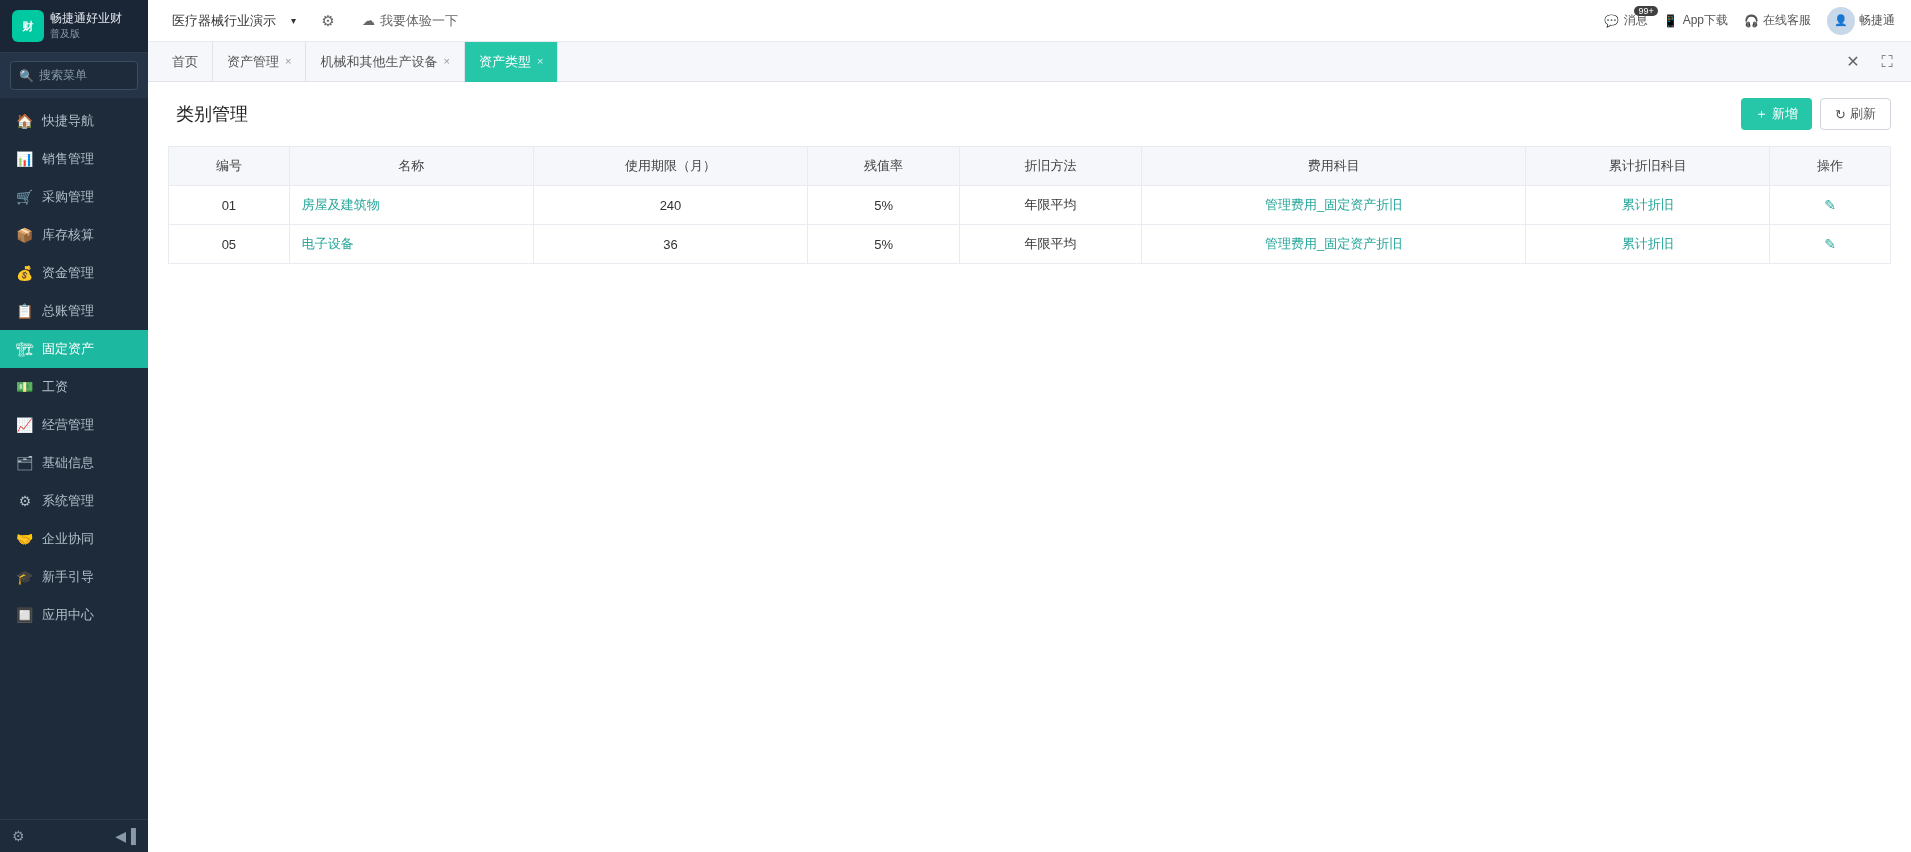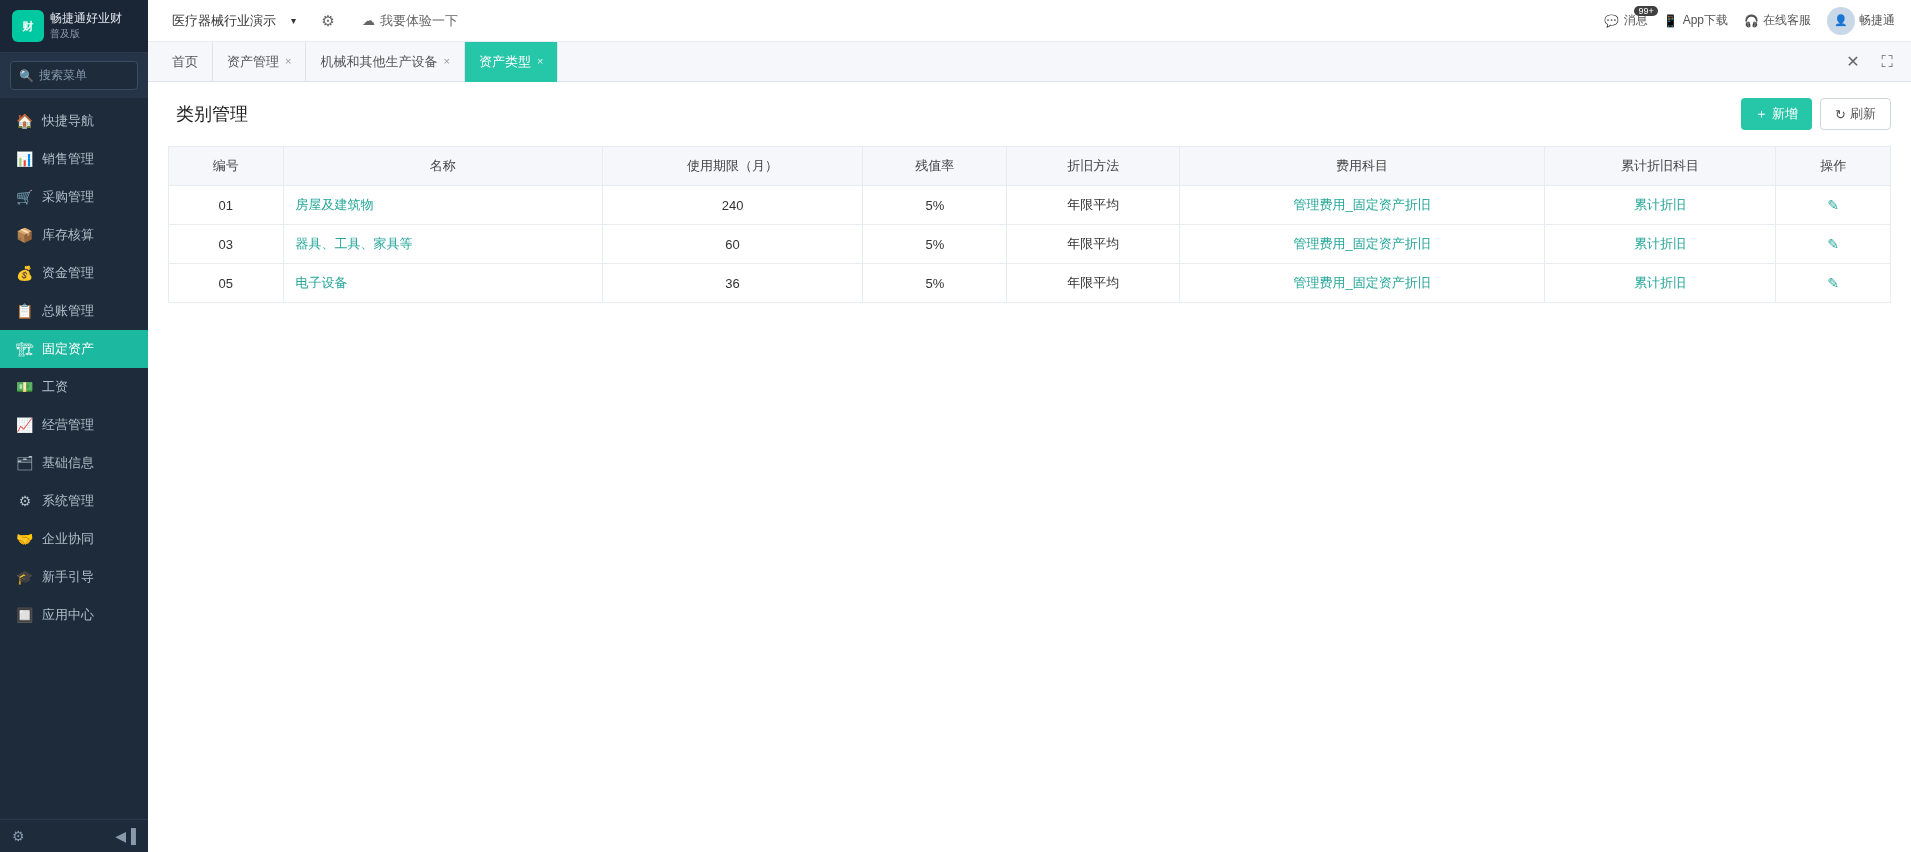--- a/index.html
+++ b/index.html
@@ -454,38 +454,20 @@
       <span class="link-text">管理费用_固定资产折旧</span>
     </td>
     <td>
       <span class="link-text">累计折旧</span>
     </td>
     <td>
       <span class="edit-icon">✎</span>
     </td>
   </tr>
           <tr>
-    <td>03</td>
-    <td class="td-left">
-      <span class="link-text">器具、工具、家具等</span>
-    </td>
-    <td>60</td>
-    <td>5%</td>
-    <td>年限平均</td>
-    <td>
-      <span class="link-text">管理费用_固定资产折旧</span>
-    </td>
-    <td>
-      <span class="link-text">累计折旧</span>
-    </td>
-    <td>
-      <span class="edit-icon">✎</span>
-    </td>
-  </tr>
-          <tr>
     <td>05</td>
     <td class="td-left">
       <span class="link-text">电子设备</span>
     </td>
     <td>36</td>
     <td>5%</td>
     <td>年限平均</td>
     <td>
       <span class="link-text">管理费用_固定资产折旧</span>
     </td>

